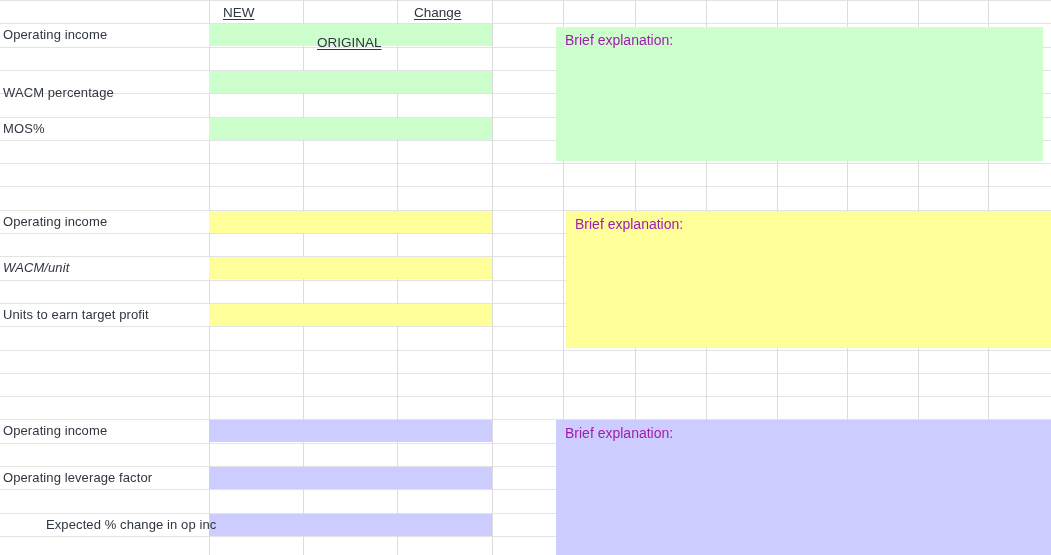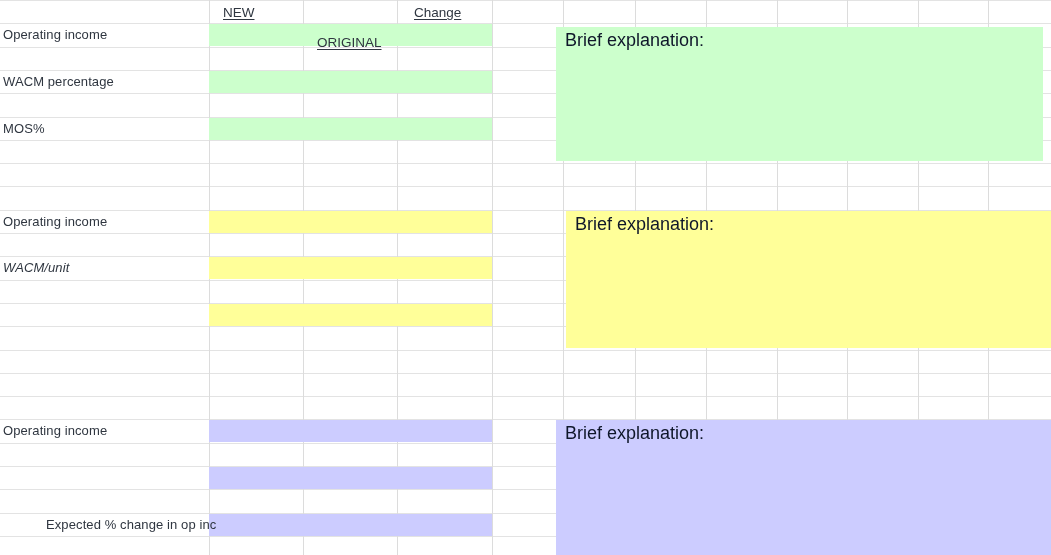--- a/index.html
+++ b/index.html
@@ -83,22 +83,22 @@
   
   .expl-box {
     position: absolute;
     z-index: 3;
     box-sizing: border-box;
   }
   .expl-label {
     position: absolute;
     top: 5px;
     left: 9px;
-    font-size: 18px;
-    color: #0f172a;
+    font-size: 14px;
+    color: #a21caf;
     line-height: 16px;
     white-space: nowrap;
     text-align: right;
   }
 </style>
 </head>
 <body>
 
 <div id="sheet">
 
@@ -147,25 +147,27 @@
       <div class="cell-fill" style="left: 209px; top: 211px; width: 283px; height: 22px; background: rgb(255, 255, 153);"></div>
       <div class="cell-fill" style="left: 209px; top: 257px; width: 283px; height: 22px; background: rgb(255, 255, 153);"></div>
       <div class="cell-fill" style="left: 209px; top: 304px; width: 283px; height: 22px; background: rgb(255, 255, 153);"></div>
       <div class="cell-fill" style="left: 209px; top: 420px; width: 283px; height: 22px; background: rgb(204, 204, 255);"></div>
       <div class="cell-fill" style="left: 209px; top: 467px; width: 283px; height: 22px; background: rgb(204, 204, 255);"></div>
       <div class="cell-fill" style="left: 209px; top: 514px; width: 283px; height: 22px; background: rgb(204, 204, 255);"></div>
     </div>
 
   <div class="label-layer" id="label-layer">
       <div class="row-label" style="top: 24px;">Operating income</div>
-      <div class="row-label" style="top: 71px;">WACM percentage</div>
+      <div class="row-label" style="top: 82px;">WACM percentage</div>
       <div class="row-label" style="top: 118px;">MOS%</div>
       <div class="row-label" style="top: 211px;">Operating income</div>
       <div class="row-label" style="top: 257px; font-style: italic;">WACM/unit</div>
+      <div class="row-label" style="top: 304px;">Units to earn target profit</div>
       <div class="row-label" style="top: 420px;">Operating income</div>
+      <div class="row-label" style="top: 467px;">Operating leverage factor</div>
       <div class="row-label" style="top: 514px; margin-left: 43px;">Expected % change in op inc</div>
       <div class="hdr" style="left: 211px; top: 2px;">NEW</div>
       <div class="hdr" style="left: 305px; top: 16px; margin-top: 16px;">ORIGINAL</div>
       <div class="hdr" style="left: 402px; top: 2px;">Change</div>
     </div>
 
   <div class="expl-box" id="expl-green" style="left: 556px; top: 27px; width: 487px; height: 134px; background: rgb(204, 255, 204);">
     <span class="expl-label">Brief explanation:</span>
   </div>
 

